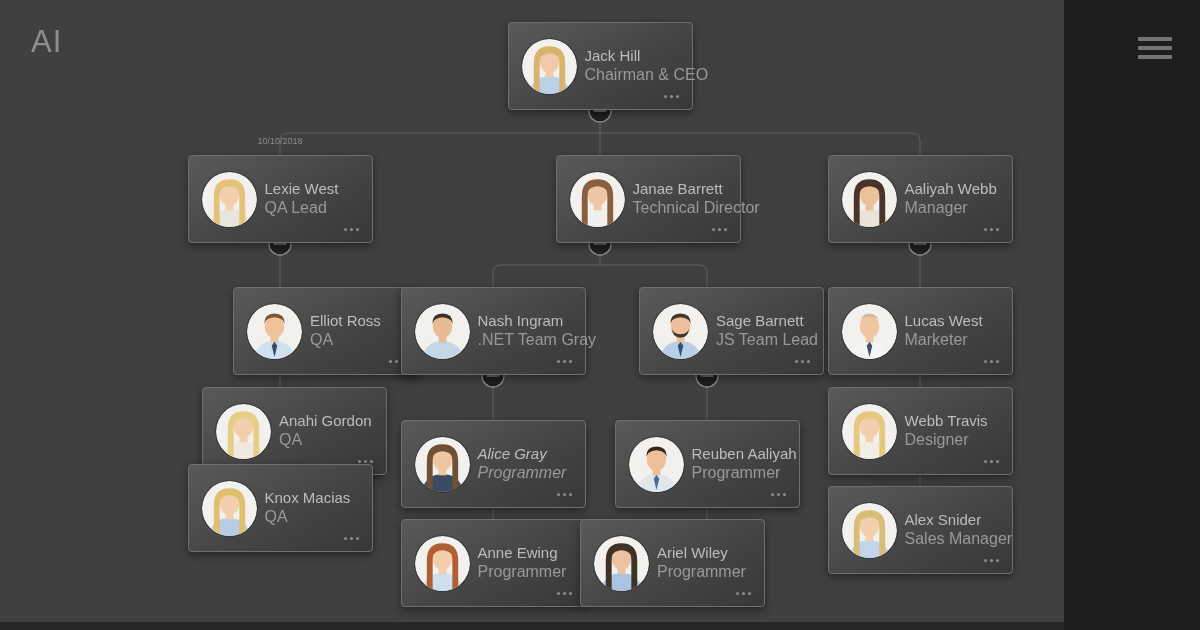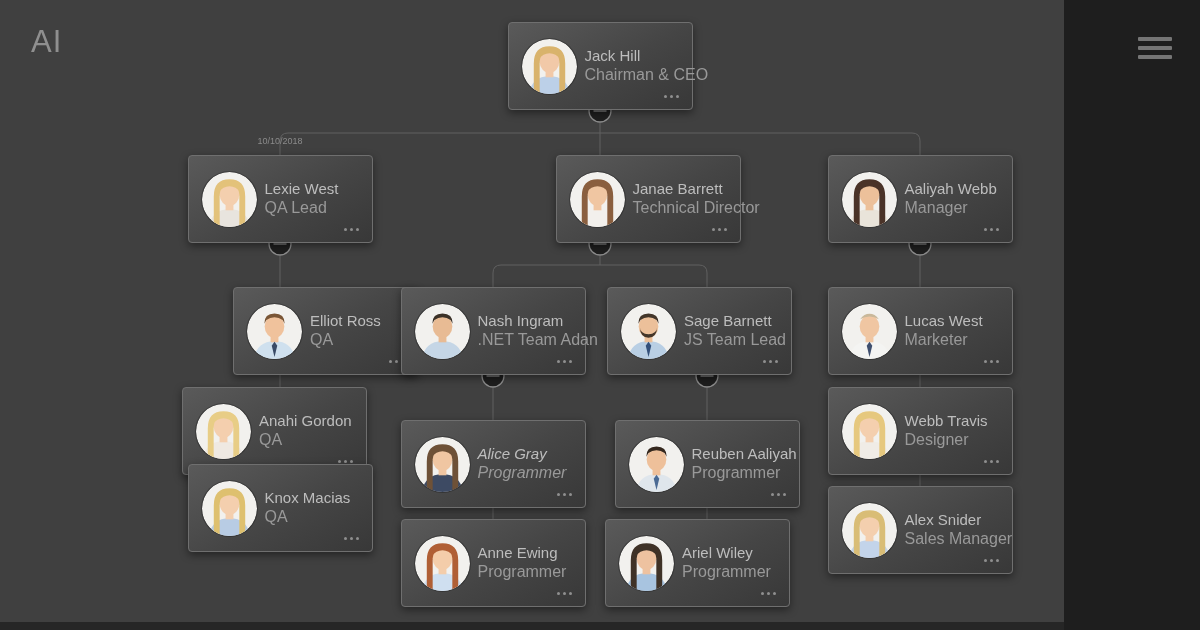--- a/index.html
+++ b/index.html
@@ -181,28 +181,28 @@
     <div class="avatar">
           <svg xmlns="http://www.w3.org/2000/svg" viewBox="0 0 56 56">
             <circle cx="28" cy="28" r="28" fill="#f2f1ee"></circle>
             <path d="M7 56 Q10 38 28 38 Q46 38 49 56 Z" fill="#c5d6e6"></path>
             <rect x="24" y="28" width="8" height="11" fill="#e8bb94"></rect>
             <ellipse cx="28" cy="23" rx="10" ry="11.5" fill="#e8bb94"></ellipse>
             <path d="M17.6 20 Q17.6 9.6 28 9.6 Q38.4 9.6 38.4 20 L36.2 16.4 Q32.6 13.4 28 13.4 Q23.4 13.4 19.8 16.4 Z" fill="#3c3228"></path>
           </svg>
         </div>
     <div class="pname">Nash Ingram</div>
-    <div class="ptitle">.NET Team Adan</div>
-    <div class="dots">
-          <i></i>
-          <i></i>
-          <i></i>
-        </div>
-  </div>
-      <div class="card" style="left: 607px; top: 287px;">
+    <div class="ptitle">.NET Team Gray</div>
+    <div class="dots">
+          <i></i>
+          <i></i>
+          <i></i>
+        </div>
+  </div>
+      <div class="card" style="left: 639px; top: 287px;">
     <div class="avatar">
           <svg xmlns="http://www.w3.org/2000/svg" viewBox="0 0 56 56">
             <circle cx="28" cy="28" r="28" fill="#f2f1ee"></circle>
             <path d="M7 56 Q10 38 28 38 Q46 38 49 56 Z" fill="#b9cfe4"></path>
             <rect x="24" y="28" width="8" height="11" fill="#ecc09a"></rect>
             <ellipse cx="28" cy="23" rx="10" ry="11.5" fill="#ecc09a"></ellipse>
             <path d="M17.6 20 Q17.6 9.6 28 9.6 Q38.4 9.6 38.4 20 L36.2 16.4 Q32.6 13.4 28 13.4 Q23.4 13.4 19.8 16.4 Z" fill="#43362a"></path>
             <path d="M19.2 24 Q19.6 34 28 34.4 Q36.4 34 36.8 24 Q36.4 30.4 28 30.9 Q19.6 30.4 19.2 24 Z" fill="#43362a"></path>
             <path d="M28 38.5 L25.2 42.5 L28 54 L30.8 42.5 Z" fill="#33507a"></path>
           </svg>
@@ -227,21 +227,21 @@
           </svg>
         </div>
     <div class="pname">Lucas West</div>
     <div class="ptitle">Marketer</div>
     <div class="dots">
           <i></i>
           <i></i>
           <i></i>
         </div>
   </div>
-      <div class="card" style="left: 182px; top: 387px; text-decoration: underline;">
+      <div class="card" style="left: 202px; top: 387px; text-decoration: underline;">
     <div class="avatar">
           <svg xmlns="http://www.w3.org/2000/svg" viewBox="0 0 56 56">
             <circle cx="28" cy="28" r="28" fill="#f2f1ee"></circle>
             <path d="M7 56 Q10 38 28 38 Q46 38 49 56 Z" fill="#efe9e2"></path>
             <path d="M12 54 L12 25 Q12 7.5 28 7.5 Q44 7.5 44 25 L44 54 L38 54 L38 24 L18 24 L18 54 Z" fill="#e8cd86"></path>
             <rect x="24" y="28" width="8" height="11" fill="#f4cfae"></rect>
             <ellipse cx="28" cy="23" rx="10" ry="11.5" fill="#f4cfae"></ellipse>
             <path d="M16.8 21 Q17.5 9.5 28 9.5 Q38.5 9.5 39.2 21 Q34.5 14.5 28 14.5 Q21.5 14.5 16.8 21 Z" fill="#e8cd86"></path>
           </svg>
         </div>
@@ -341,21 +341,21 @@
           </svg>
         </div>
     <div class="pname">Anne Ewing</div>
     <div class="ptitle">Programmer</div>
     <div class="dots">
           <i></i>
           <i></i>
           <i></i>
         </div>
   </div>
-      <div class="card" style="left: 605px; top: 519px;">
+      <div class="card" style="left: 580px; top: 519px;">
     <div class="avatar">
           <svg xmlns="http://www.w3.org/2000/svg" viewBox="0 0 56 56">
             <circle cx="28" cy="28" r="28" fill="#f2f1ee"></circle>
             <path d="M7 56 Q10 38 28 38 Q46 38 49 56 Z" fill="#a8c4e0"></path>
             <path d="M12 54 L12 25 Q12 7.5 28 7.5 Q44 7.5 44 25 L44 54 L38 54 L38 24 L18 24 L18 54 Z" fill="#3f3227"></path>
             <rect x="24" y="28" width="8" height="11" fill="#eec2a0"></rect>
             <ellipse cx="28" cy="23" rx="10" ry="11.5" fill="#eec2a0"></ellipse>
             <path d="M16.8 21 Q17.5 9.5 28 9.5 Q38.5 9.5 39.2 21 Q34.5 14.5 28 14.5 Q21.5 14.5 16.8 21 Z" fill="#3f3227"></path>
           </svg>
         </div>

